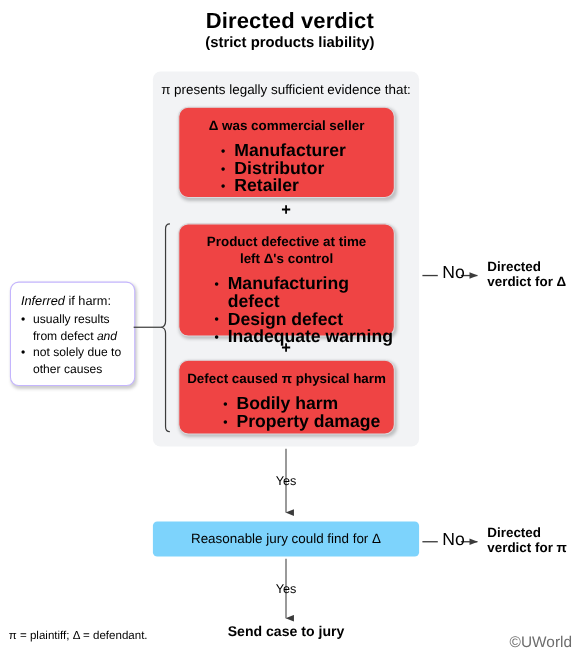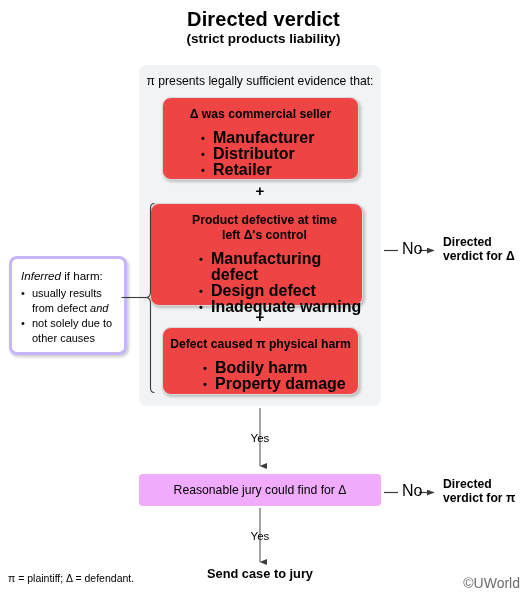--- a/index.html
+++ b/index.html
@@ -91,21 +91,21 @@
     position: absolute;
     left: 0;
     top: -0.5px;
     font-size: 11px;
   }
 
   #card-seller { left: 162px; top: 97px;  width: 195px; height: 81px; }
   #card-seller .card-title { margin-top: 9px; }
   #card-seller .card-list  { margin-top: 8px; margin-left: 38px; }
 
-  #card-defect { left: 150px; top: 203px; width: 195px; height: 101px; padding-left: 16px; }
+  #card-defect { left: 162px; top: 203px; width: 195px; height: 101px; }
   #card-defect .card-title { margin-top: 9px; }
   #card-defect .card-list  { margin-top: 8px; margin-left: 32px; }
 
   #card-harm   { left: 162px; top: 327px; width: 195px; height: 66px; }
   #card-harm .card-title { margin-top: 9px; }
   #card-harm .card-list  { margin-top: 8px; margin-left: 40px; }
 
   
   .plus {
     position: absolute;
@@ -120,21 +120,21 @@
   #plus-2 { top: 309px; }
 
   
   #inferred-box {
     position: absolute;
     left: 9px;
     top: 256px;
     width: 112px;
     height: 93px;
     background: #ffffff;
-    border: 3px solid #c4b5fd;
+    border: 1px solid #c4b5fd;
     border-radius: 8px;
     box-shadow: 1.5px 2px 3px rgba(0,0,0,0.20);
   }
   .inferred-head {
     font-size: 11.6px;
     line-height: 15px;
     margin: 9px 0 3px 9px;
   }
   .inferred-head i { font-style: italic; }
   .inferred-list {
@@ -196,21 +196,21 @@
   #yes-label-1 { left: 230px; top: 432px; }
   #yes-label-2 { left: 230px; top: 530px; }
 
   
   #decision-bar {
     position: absolute;
     left: 139px;
     top: 474px;
     width: 242px;
     height: 32px;
-    background: #f0abfc;
+    background: #7dd3fc;
     border-radius: 4px;
     text-decoration: underline;
   }
   #decision-bar .bar-text {
     position: absolute;
     left: 0; top: 0;
     width: 242px; height: 32px;
     display: flex;
     align-items: center;
     justify-content: center;

